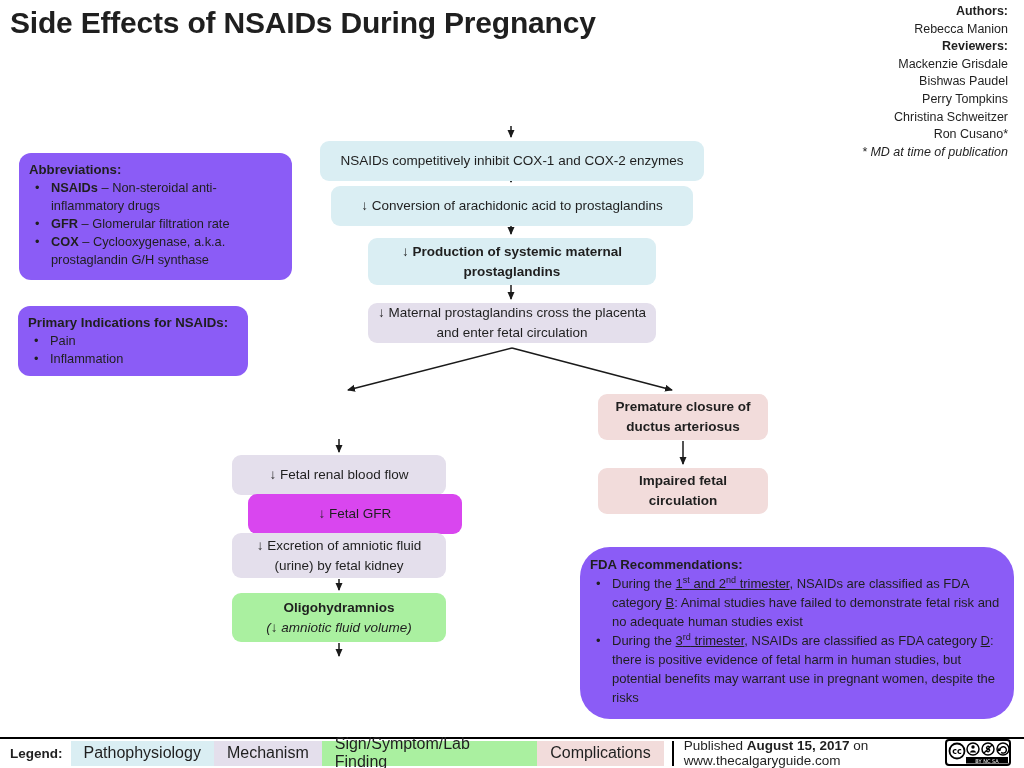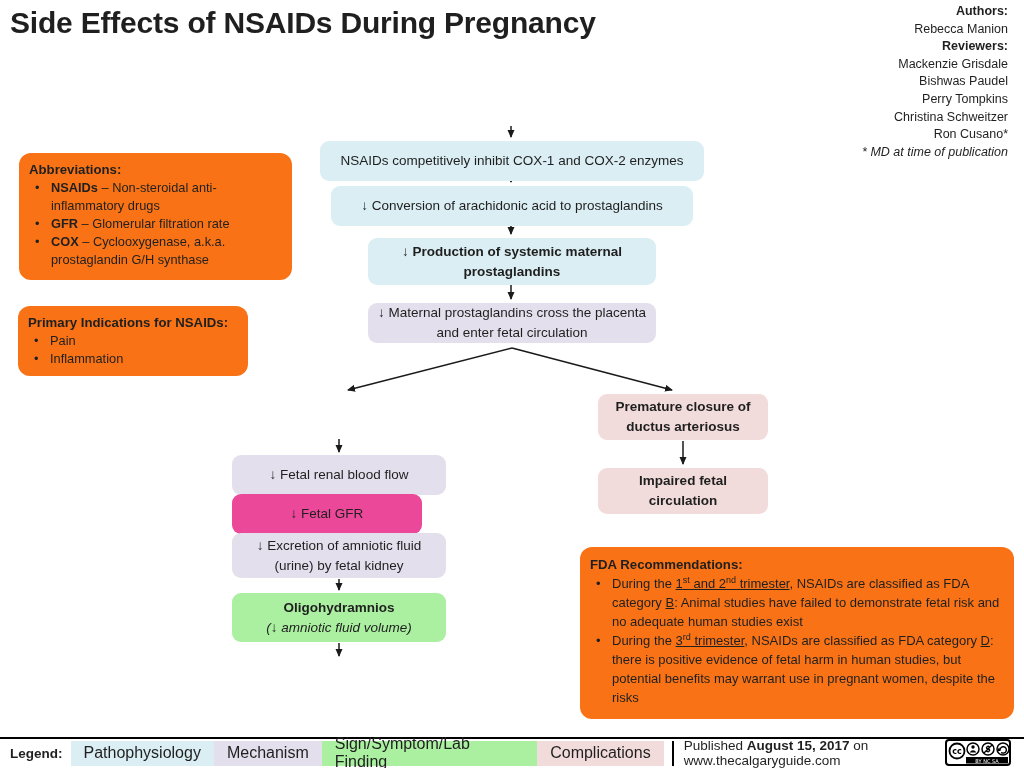--- a/index.html
+++ b/index.html
@@ -15,21 +15,21 @@
 
   .center-heading { position:absolute; left:351px; top:70px; width:320px; text-align:center; }
   .center-heading .l1 { font-size:18px; font-weight:bold; }
   .center-heading .l2 { font-size:18px; font-weight:bold; font-style:italic; margin-top:2px; }
 
   .fbox { position:absolute; border-radius:9px; display:flex; align-items:center; justify-content:center;
           text-align:center; font-size:13.5px; line-height:20px; padding:20px 8px; color:#1f1f1f; }
   .fbox.bold { font-weight:bold; }
   .sub-italic { font-style:italic; }
 
-  .graybox { position:absolute; background:#f97316; border-radius:12px; padding:8px 10px 8px 10px; font-size:12.8px; line-height:18px; }
+  .graybox { position:absolute; background:#8b5cf6; border-radius:12px; padding:8px 10px 8px 10px; font-size:12.8px; line-height:18px; }
   .graybox h3 { font-size:13.2px; font-weight:bold; }
   .blist { list-style:none; }
   .blist li { position:relative; padding-left:22px; }
   .blist li .bullet { position:absolute; left:6px; }
   .term { font-weight:bold; }
 
   .fda { width:434px; border-radius:12px; font-size:13px; line-height:19px; }
   .fda h3 { font-size:13.2px; }
   .u { text-decoration:underline; }
   sup { font-size:9px; line-height:0; }
@@ -91,21 +91,21 @@
 
   <div class="fbox" style="left: 331px; top: 186px; width: 362px; height: 26px; background-color: rgb(218, 238, 243);">↓ Conversion of arachidonic acid to prostaglandins</div>
 
   <div class="fbox bold" style="left: 368px; top: 238px; width: 288px; height: 47px; background-color: rgb(218, 238, 243);">↓ Production of systemic maternal prostaglandins</div>
 
   <div class="fbox" style="left: 368px; top: 303px; width: 288px; height: 34px; background-color: rgb(228, 223, 236);">↓ Maternal prostaglandins cross the placenta and enter fetal circulation</div>
 
 
   <div class="fbox" style="left: 232px; top: 455px; width: 214px; height: 23px; background-color: rgb(228, 223, 236);">↓ Fetal renal blood flow</div>
 
-  <div class="fbox" style="left: 232px; top: 494px; width: 190px; height: 23px; background-color: #ec4899;">↓ Fetal GFR</div>
+  <div class="fbox" style="left: 248px; top: 494px; width: 214px; height: 23px; background-color: #d946ef;">↓ Fetal GFR</div>
 
   <div class="fbox" style="left: 232px; top: 533px; width: 214px; height: 45px; background-color: rgb(228, 223, 236);">↓ Excretion of amniotic fluid (urine) by fetal kidney</div>
 
   <div class="fbox" style="left: 232px; top: 593px; width: 214px; height: 49px; flex-direction: column; background-color: rgb(170, 240, 160);">
     <div class="bold" style="font-weight:bold;">Oligohydramnios</div>
     <div class="sub-italic">(↓ amniotic fluid volume)</div>
   </div>
 
 
   <div class="fbox bold" style="left: 598px; top: 394px; width: 170px; height: 46px; background-color: rgb(242, 220, 219);">Premature closure of ductus arteriosus</div>
@@ -122,21 +122,21 @@
   </div>
 
   <div class="graybox" style="left:18px; top:306px; width:230px; min-height:66px;">
     <h3>Primary Indications for NSAIDs:</h3>
     <ul class="blist">
       <li><span class="bullet">•</span><span>Pain</span></li>
       <li><span class="bullet">•</span><span>Inflammation</span></li>
     </ul>
   </div>
 
-  <div class="graybox fda" style="left:580px; top:547px; min-height:172px;">
+  <div class="graybox fda" style="left:580px; top:547px; min-height:172px;border-radius:30px;">
     <h3>FDA Recommendations:</h3>
     <ul class="blist">
       <li><span class="bullet">•</span><span>During the </span><span class="u"><span>1</span><sup>st</sup><span> and 2</span><sup>nd</sup><span> trimester</span></span><span>, NSAIDs are classified as FDA category </span><span class="u">B</span><span>: Animal studies have failed to demonstrate fetal risk and no adequate human studies exist</span></li>
       <li><span class="bullet">•</span><span>During the </span><span class="u"><span>3</span><sup>rd</sup><span> trimester</span></span><span>, NSAIDs are classified as FDA category </span><span class="u">D</span><span>: there is positive evidence of fetal harm in human studies, but potential benefits may warrant use in pregnant women, despite the risks</span></li>
     </ul>
   </div>
 
   <div class="legend-line"></div>
   <div class="legend-row">
     <span class="legend-label">Legend:</span>

